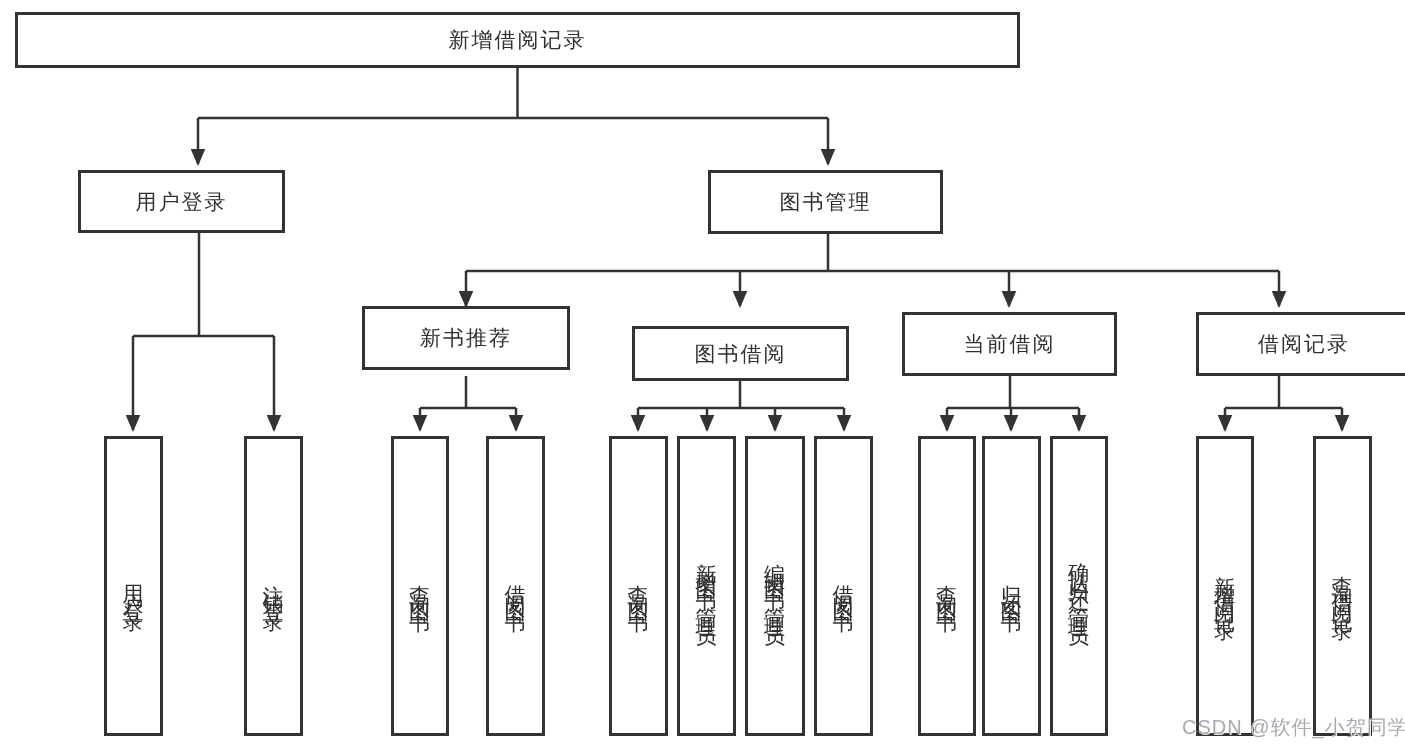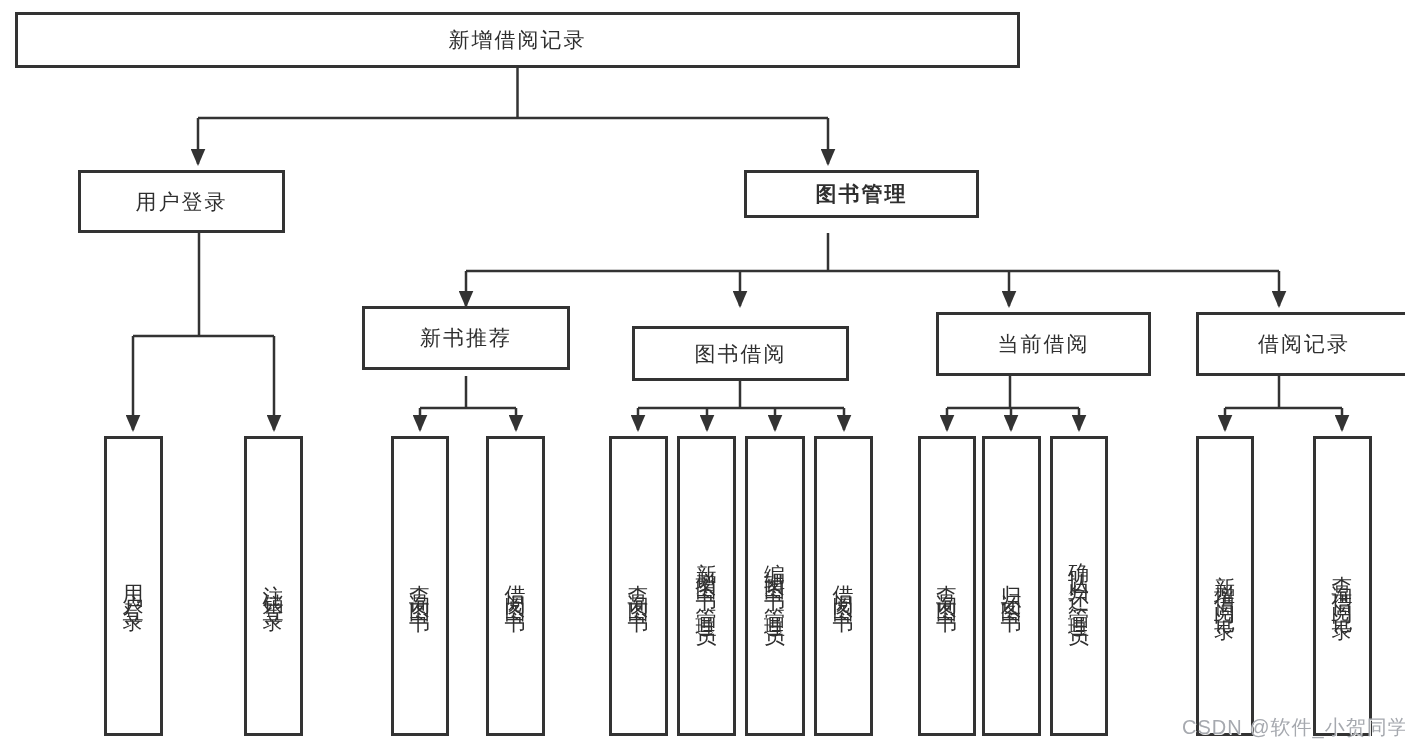--- a/index.html
+++ b/index.html
@@ -109,25 +109,25 @@
 
     <path class="c" d="M1279,376 V408"></path>
     <path class="c" d="M1225,408 H1342"></path>
     <path class="c" d="M1225,408 V430" marker-end="url(#arrow)"></path>
     <path class="c" d="M1342,408 V430" marker-end="url(#arrow)"></path>
   </svg>
 
   <div class="node" style="left:15px;top:12px;width:1005px;height:56px;">新增借阅记录</div>
 
   <div class="node" style="left:78px;top:170px;width:207px;height:63px;">用户登录</div>
-  <div class="node" style="left:744px;top:170px;width:235px;height:48px;font-weight:bold;">图书管理</div>
+  <div class="node" style="left:708px;top:170px;width:235px;height:64px;">图书管理</div>
 
   <div class="node" style="left:362px;top:306px;width:208px;height:64px;">新书推荐</div>
   <div class="node" style="left:632px;top:326px;width:217px;height:55px;">图书借阅</div>
-  <div class="node" style="left:902px;top:312px;width:215px;height:64px;margin-left:34px;">当前借阅</div>
+  <div class="node" style="left:902px;top:312px;width:215px;height:64px;">当前借阅</div>
   <div class="node" style="left:1171px;top:312px;width:216px;height:64px;margin-left:25px;">借阅记录</div>
 
   <div class="node leaf" style="left:104px;width:59px;">用户登录</div>
   <div class="node leaf" style="left:244px;width:59px;">注销登录</div>
 
   <div class="node leaf" style="left:391px;width:58px;">查询图书</div>
   <div class="node leaf" style="left:486px;width:59px;">借阅图书</div>
 
   <div class="node leaf" style="left:609px;width:59px;">查询图书</div>
   <div class="node leaf" style="left:677px;width:59px;">新增图书（管理员）</div>

